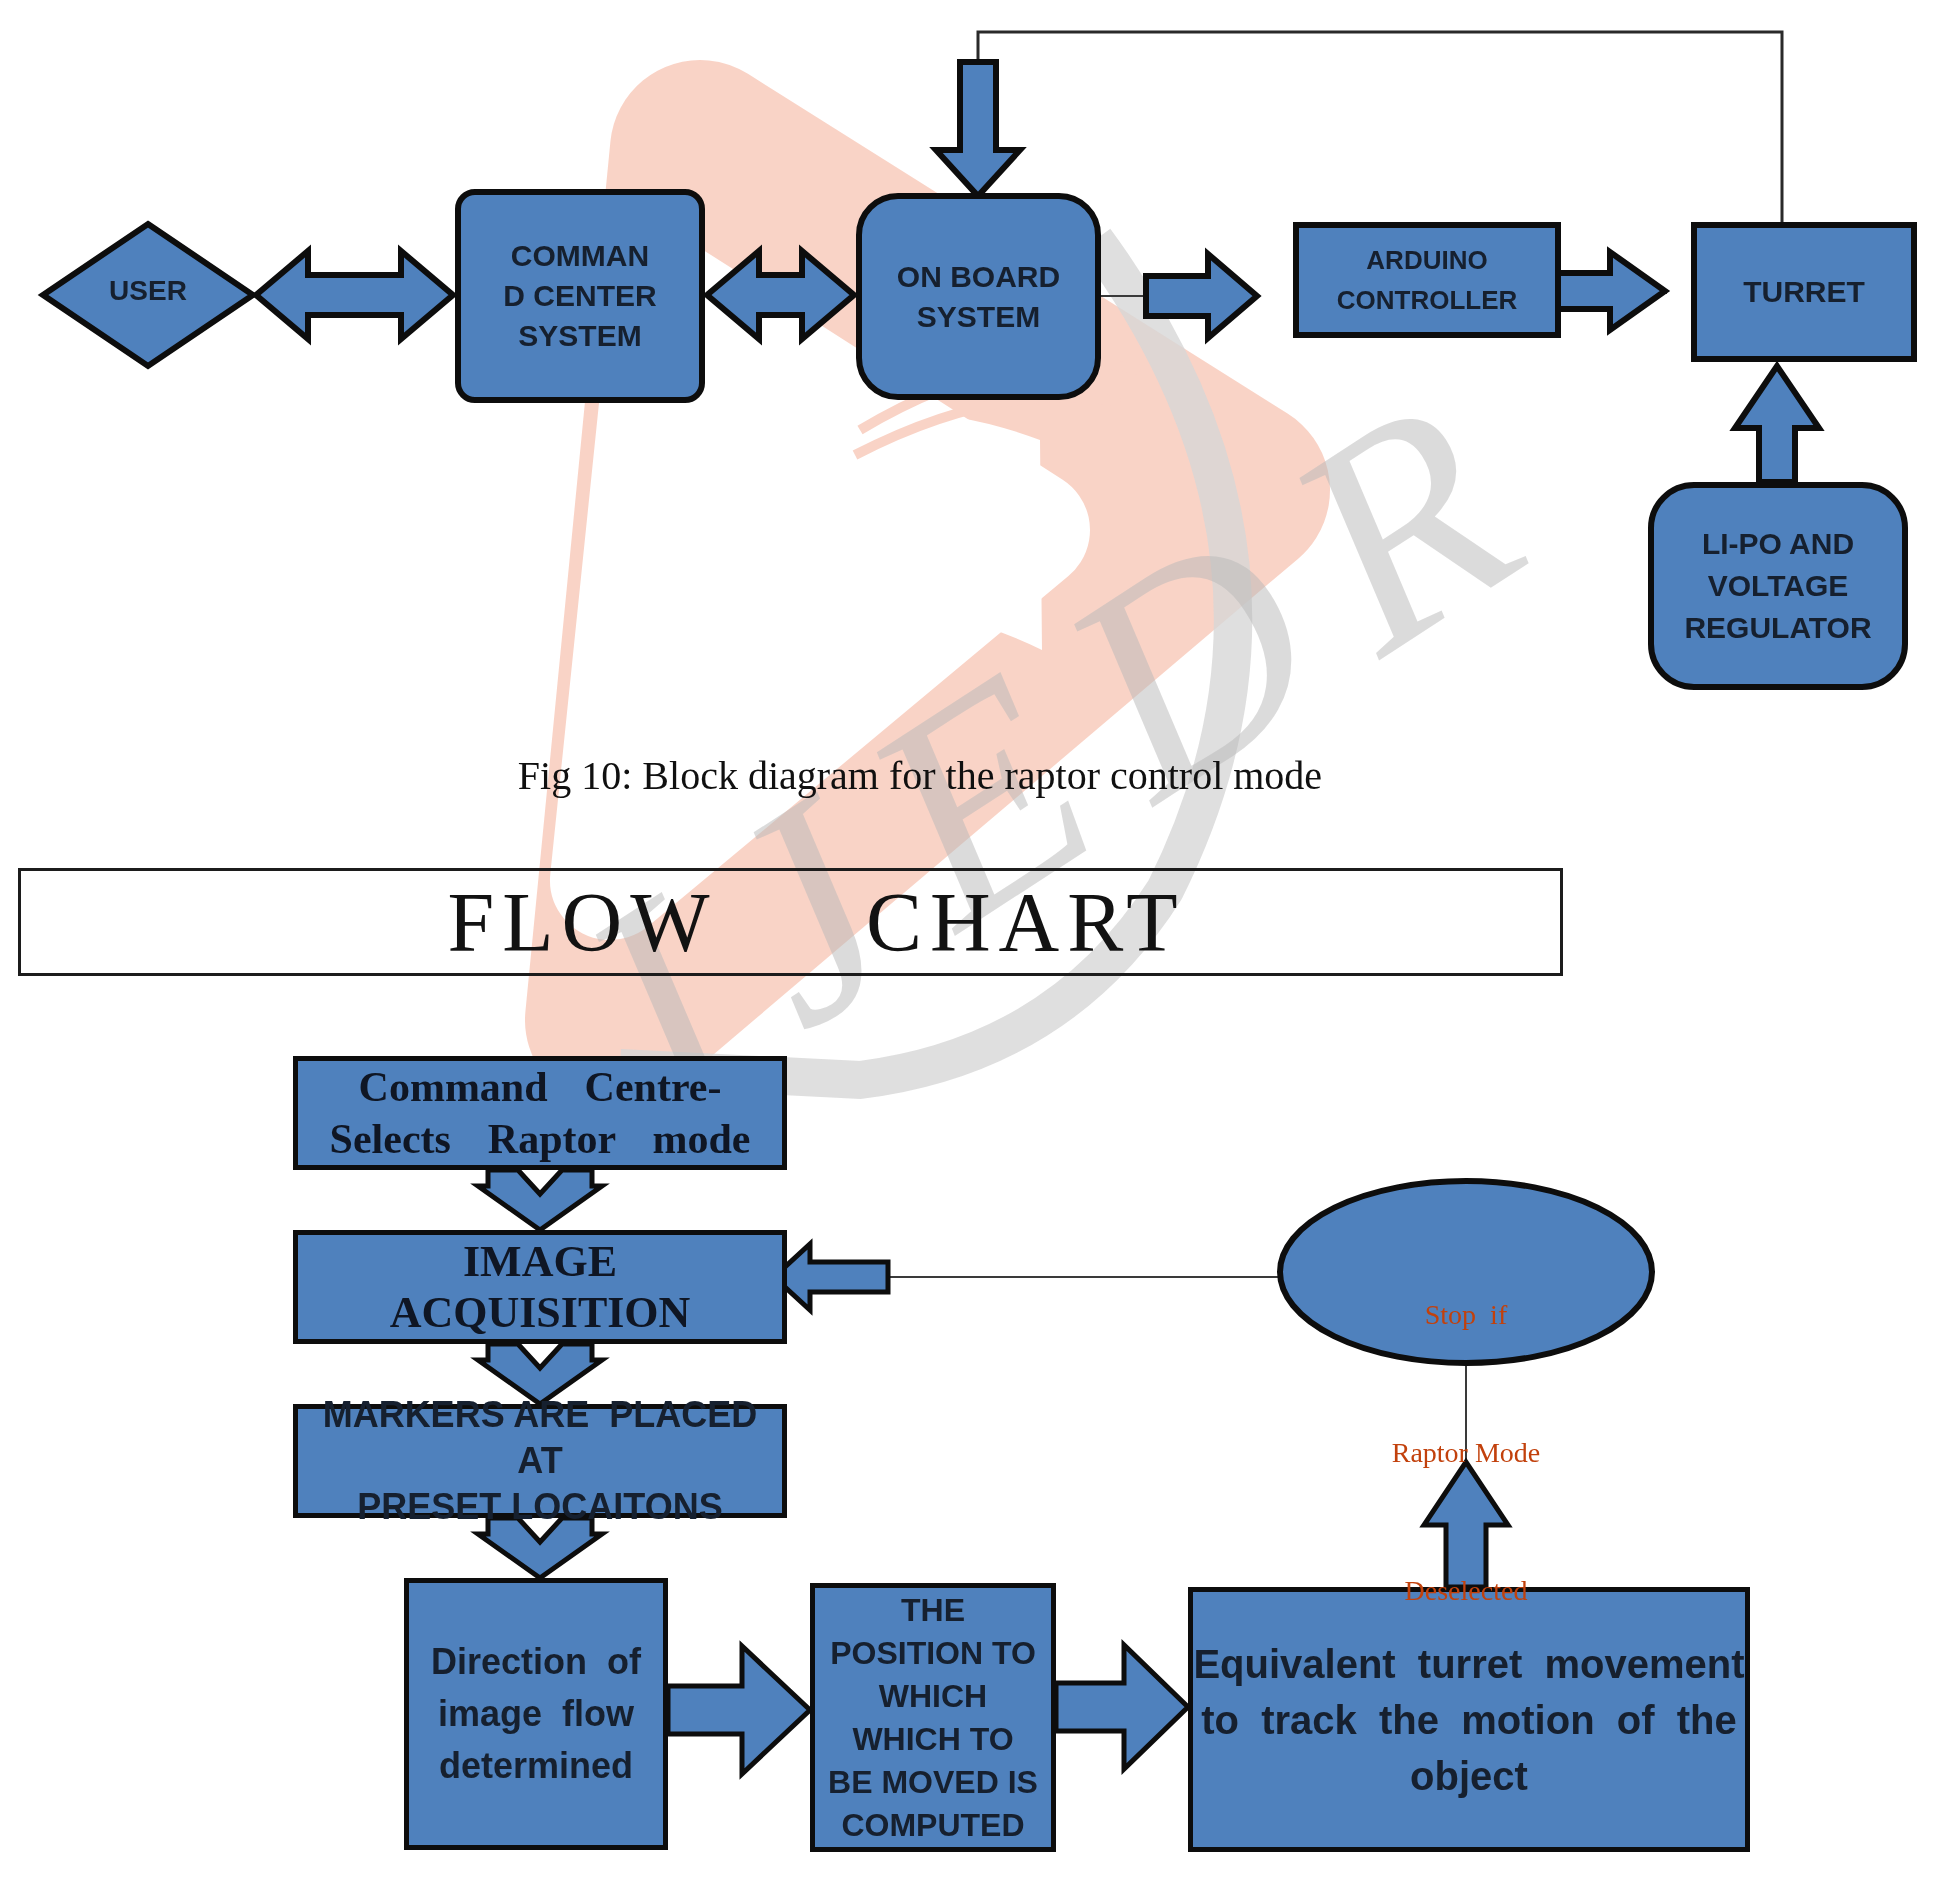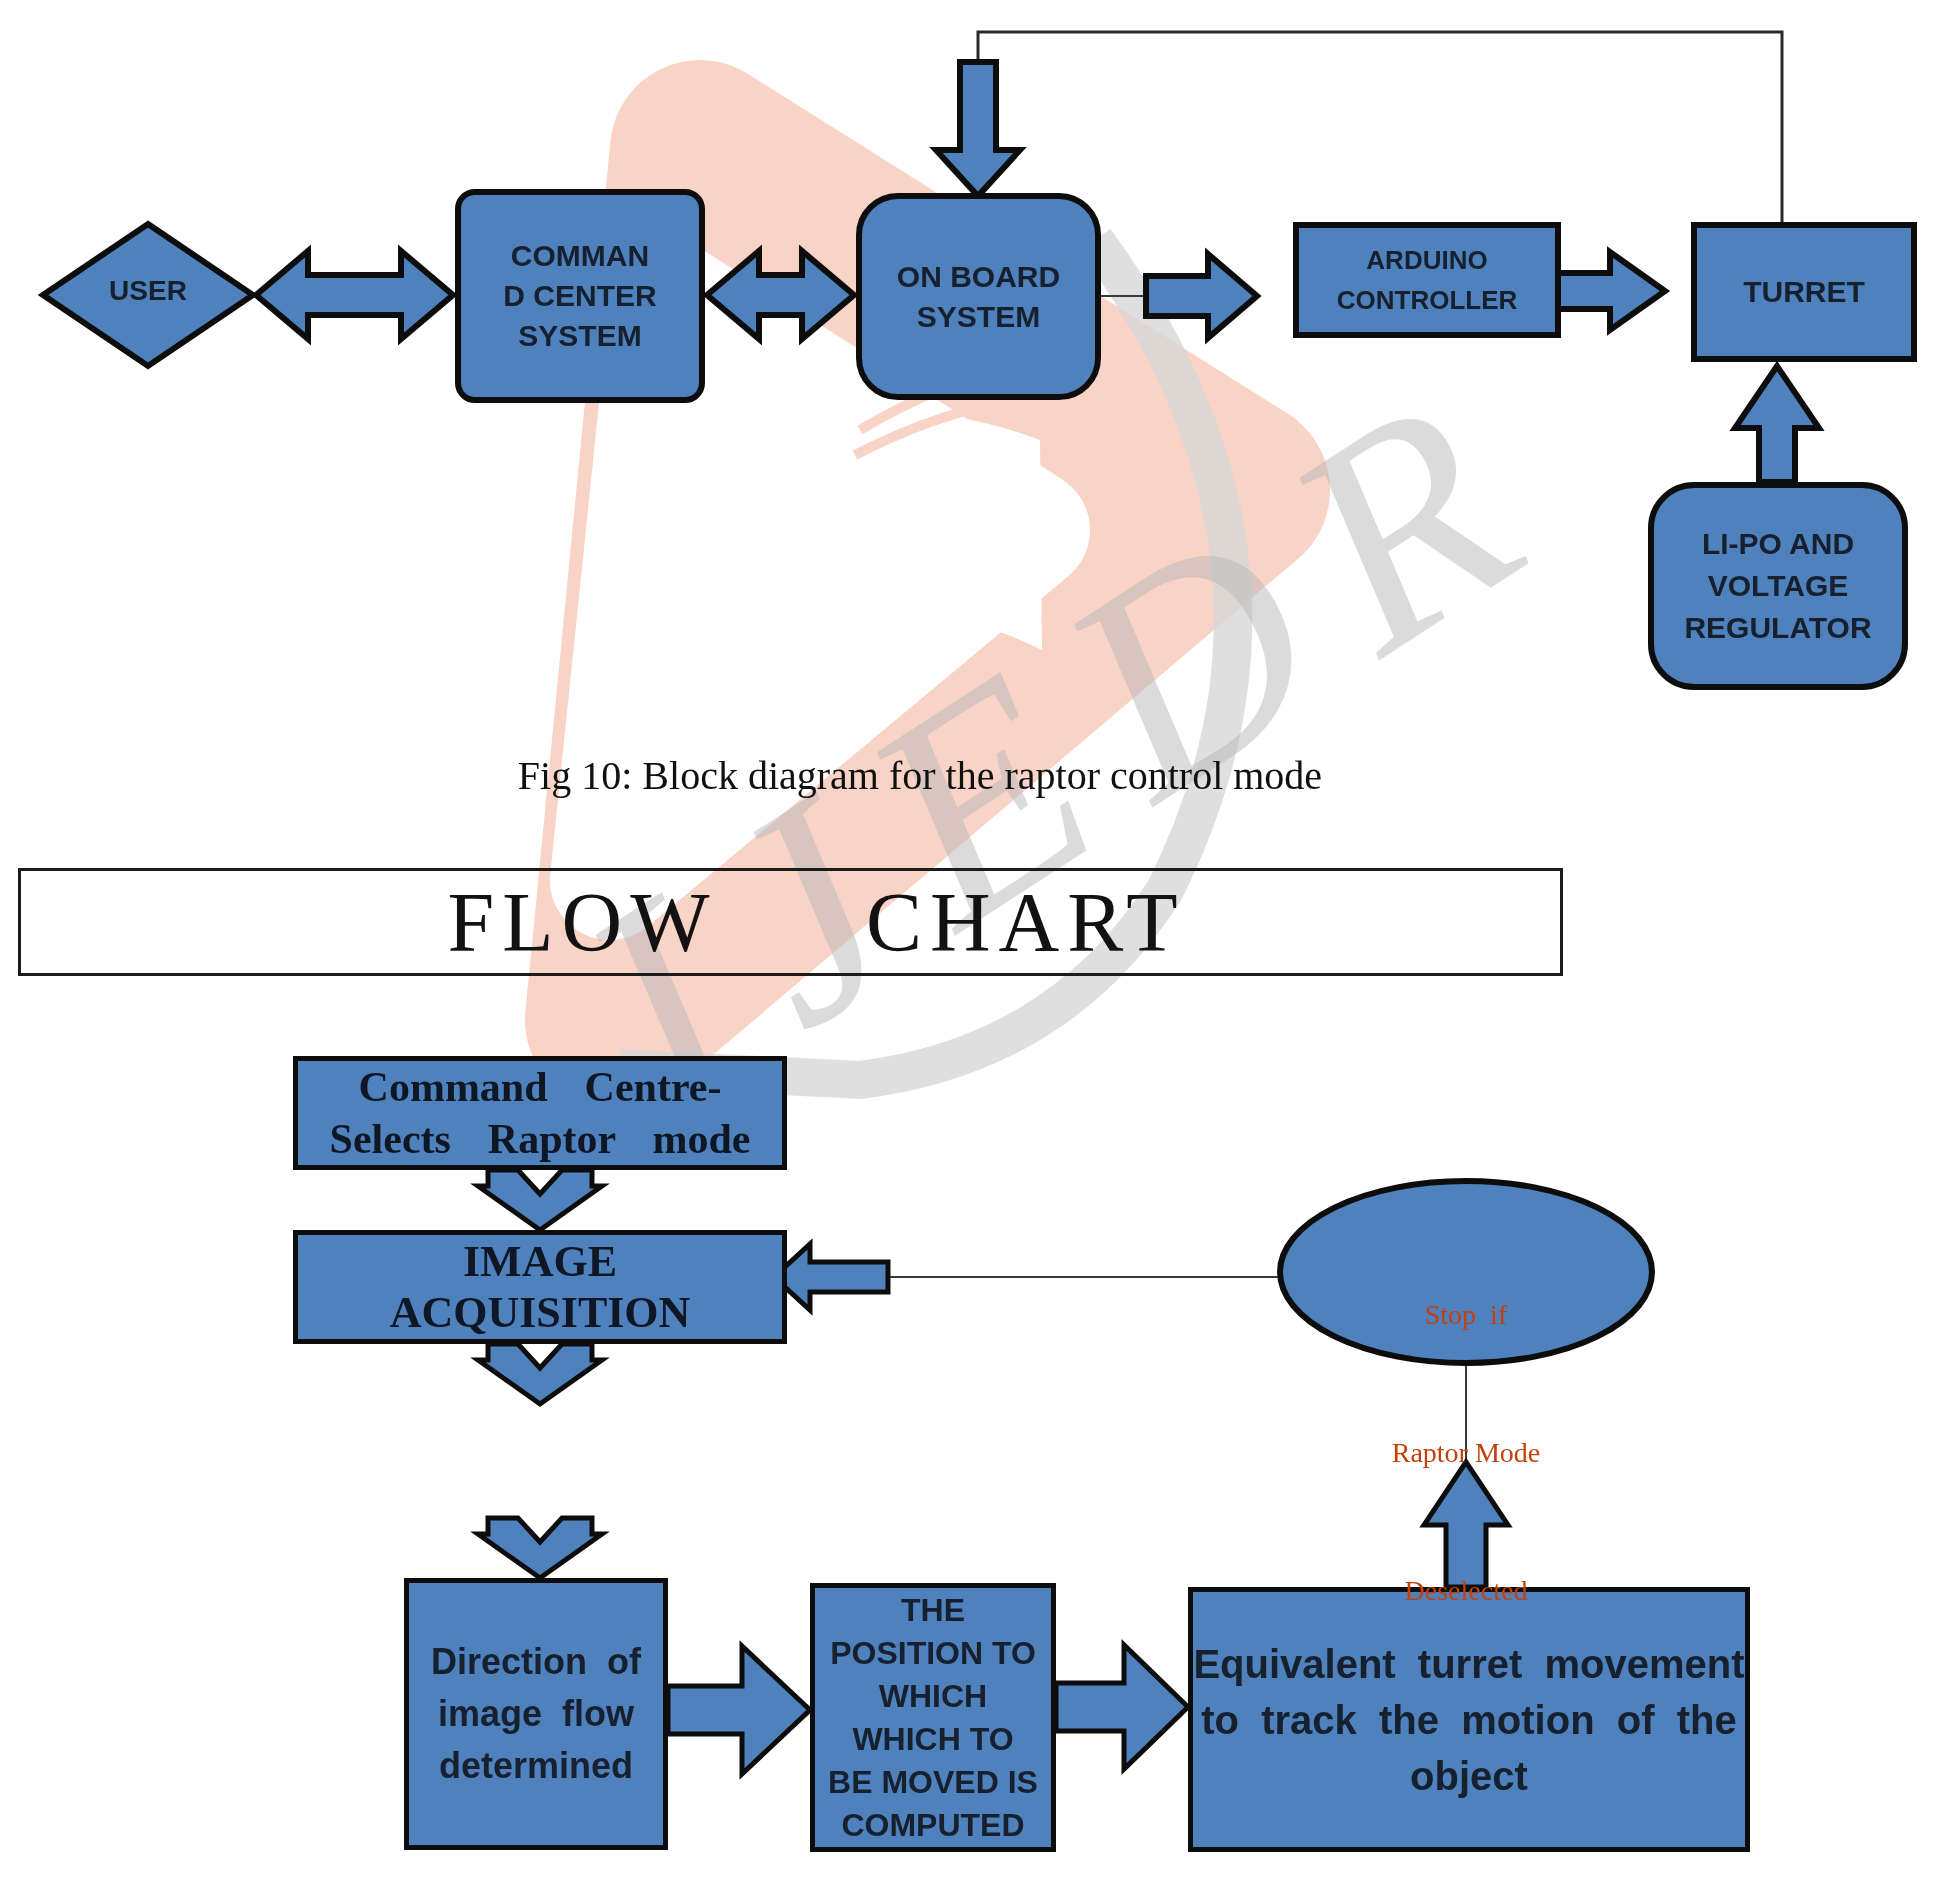--- a/index.html
+++ b/index.html
@@ -123,20 +123,24 @@
 
   <div class="node flownode serifbox" style="left:293px;top:1056px;width:494px;height:114px;font-size:42px;line-height:52px;word-spacing:8px;">
     <span class="line">Command  Centre-</span>
     <span class="line">Selects  Raptor  mode</span>
   </div>
 
   <div class="node flownode serifbox" style="left:293px;top:1230px;width:494px;height:114px;font-size:44px;word-spacing:18px;">
     <span class="line">IMAGE  ACQUISITION</span>
   </div>
 
+  <div class="node flownode" style="left:293px;top:1404px;width:494px;height:114px;font-size:36px;line-height:46px;">
+    <span class="line">MARKERS ARE  PLACED AT</span>
+    <span class="line">PRESET LOCAITONS</span>
+  </div>
 
   <div class="node flownode" style="left:404px;top:1578px;width:264px;height:272px;font-size:36px;line-height:52px;">
     <span class="line">Direction  of</span>
     <span class="line">image  flow</span>
     <span class="line">determined</span>
   </div>
 
   <div class="node flownode" style="left:810px;top:1583px;width:246px;height:269px;font-size:32px;line-height:43px;">
     <span class="line">THE</span>
     <span class="line">POSITION TO</span>

